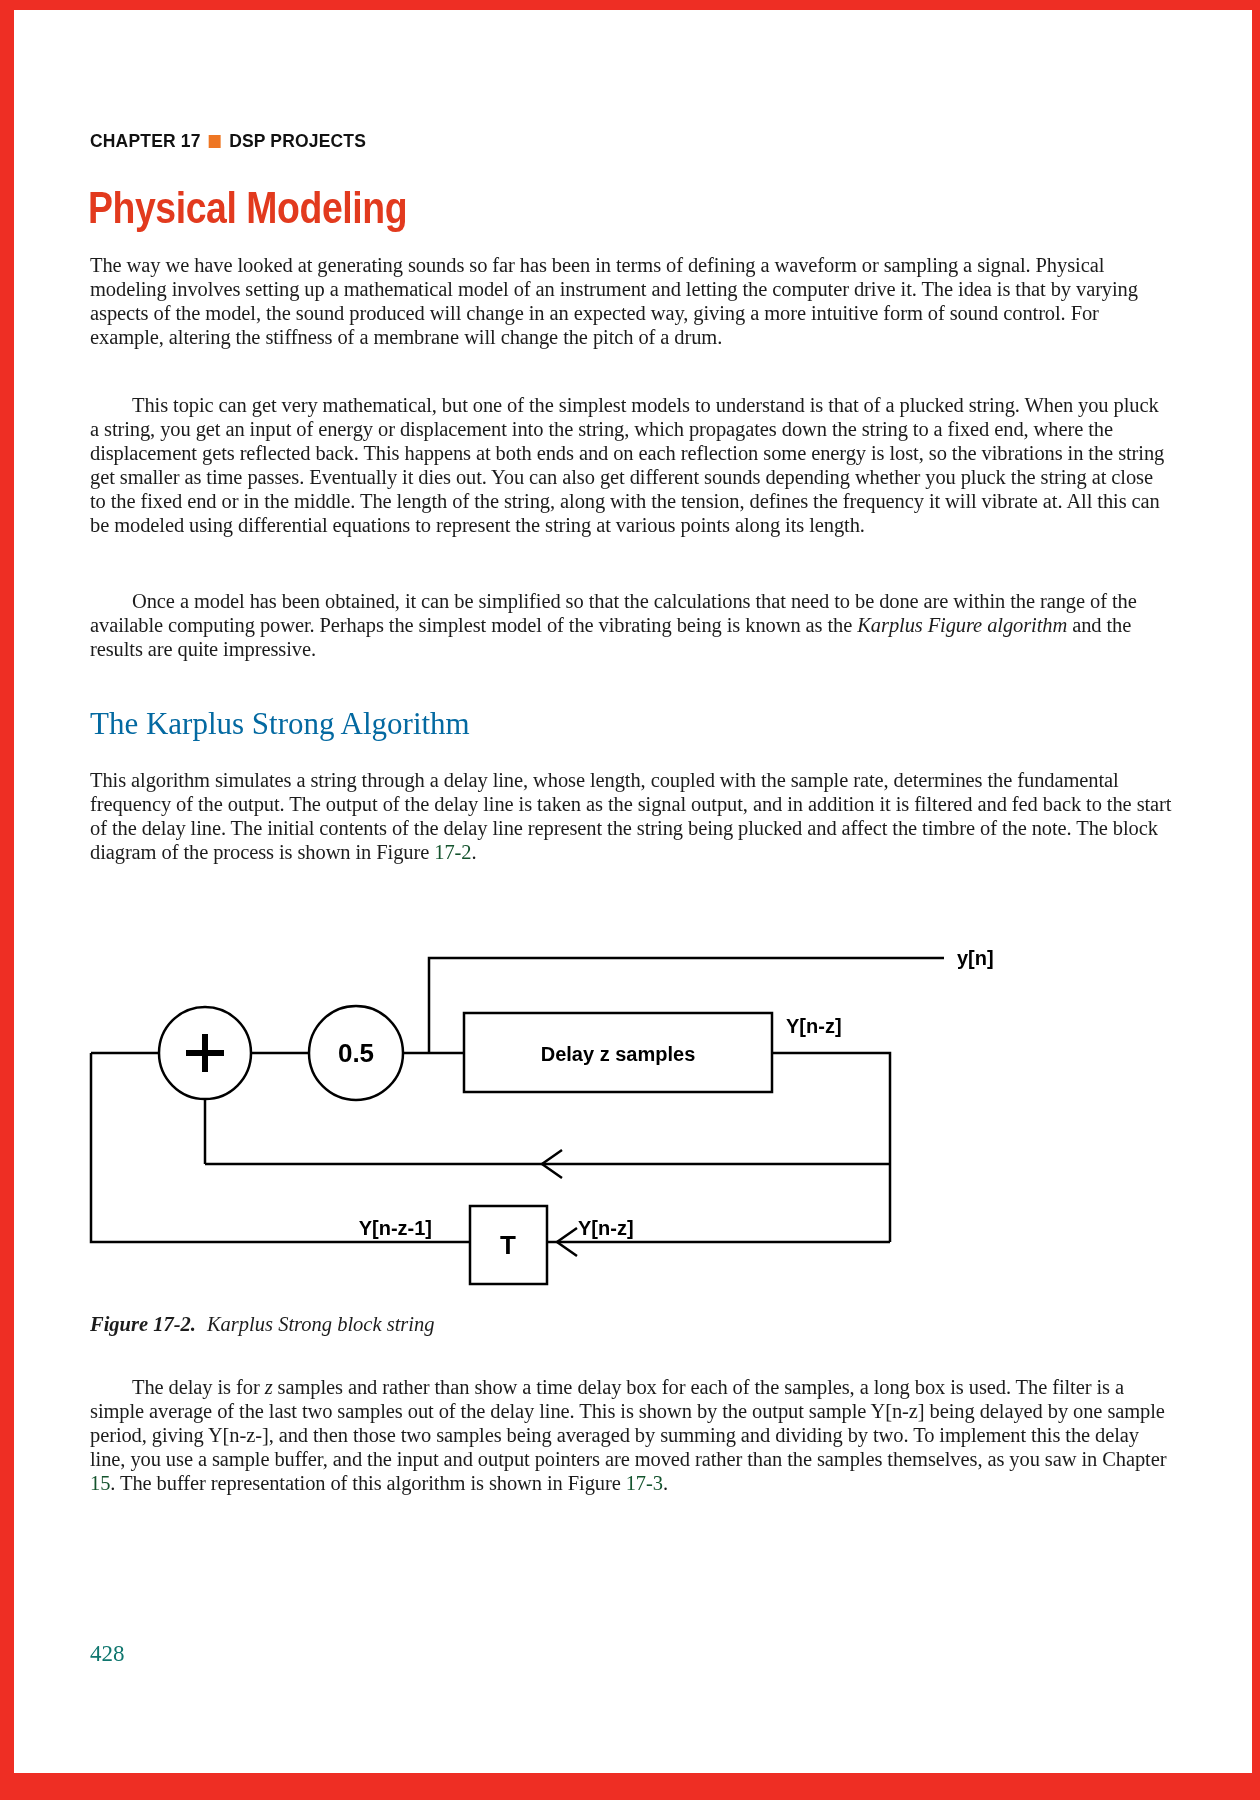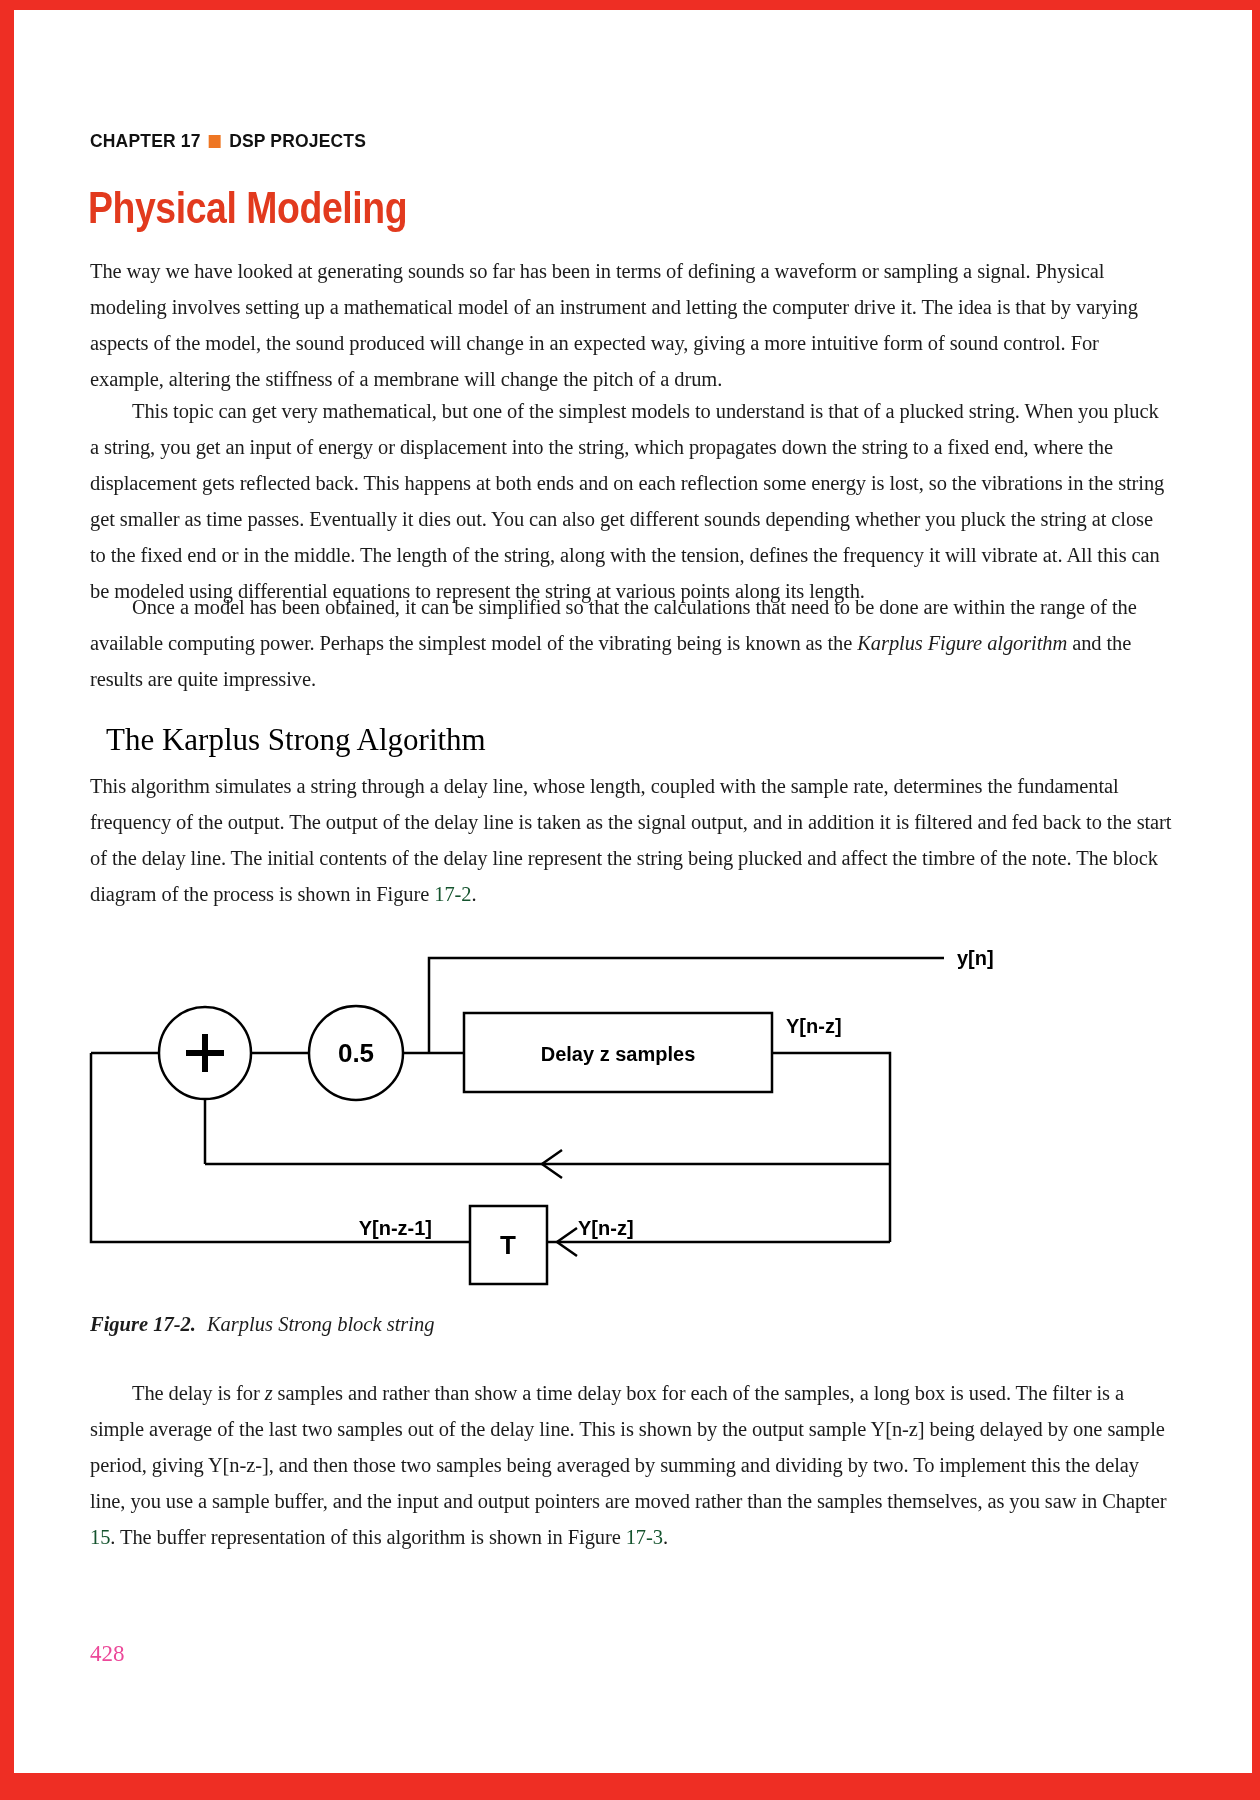--- a/index.html
+++ b/index.html
@@ -30,28 +30,28 @@
 
   h1{
     position:absolute;left:88px;top:183px;margin:0;
     font-family:"Liberation Sans", sans-serif;
     font-weight:bold;font-size:44px;letter-spacing:-.5px;
     color:#e23a1e;
     transform:scaleX(.85);transform-origin:left center;
     white-space:nowrap;
   }
   h2{
-    position:absolute;left:90px;top:706px;margin:16px;
+    position:absolute;left:90px;top:706px;margin:0;
     font-family:"Liberation Serif", serif;
     font-weight:normal;font-size:31px;
-    color:#000000;white-space:nowrap;
+    color:#0369a1;white-space:nowrap;
   }
   .para{
     position:absolute;left:90px;width:1082px;margin:0;
-    font-size:20.5px;line-height:36px;text-align:left;
+    font-size:20.5px;line-height:24px;text-align:left;
     letter-spacing:-.1px;
   }
   .para.ind{text-indent:42px;}
   .it{font-style:italic;}
   .xref{color:#14532d;}
 
   .diagram{position:absolute;left:0;top:930px;z-index:1;}
   .diagram text{
     font-family:"Liberation Sans", sans-serif;
     font-weight:bold;fill:#000;
@@ -61,21 +61,21 @@
   .diagram .thick{stroke:#000;stroke-width:6;fill:none;}
 
   .caption{
     position:absolute;left:90px;top:1313px;margin:0;
     font-size:20.5px;font-style:italic;
   }
   .caption .cap-label{font-weight:bold;margin-right:11px;font-style:italic;}
 
   .pagenum{
     position:absolute;left:90px;top:1641px;
-    font-size:23px;color:#ec4899;
+    font-size:23px;color:#0f766e;
   }
 </style>
 </head>
 <body>
 
 <div class="strip top"></div>
 <div class="strip left"></div>
 <div class="strip right"></div>
 <div class="strip bottom"></div>
 

